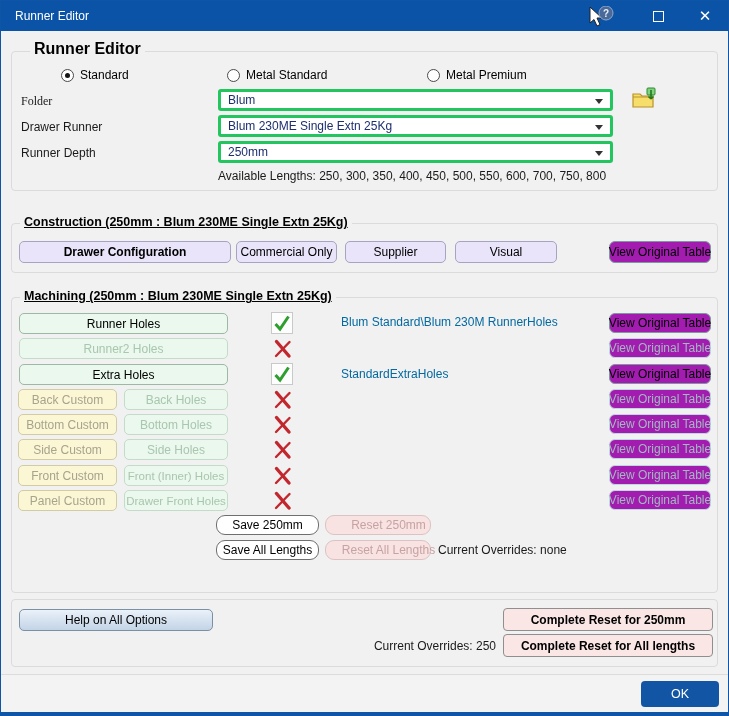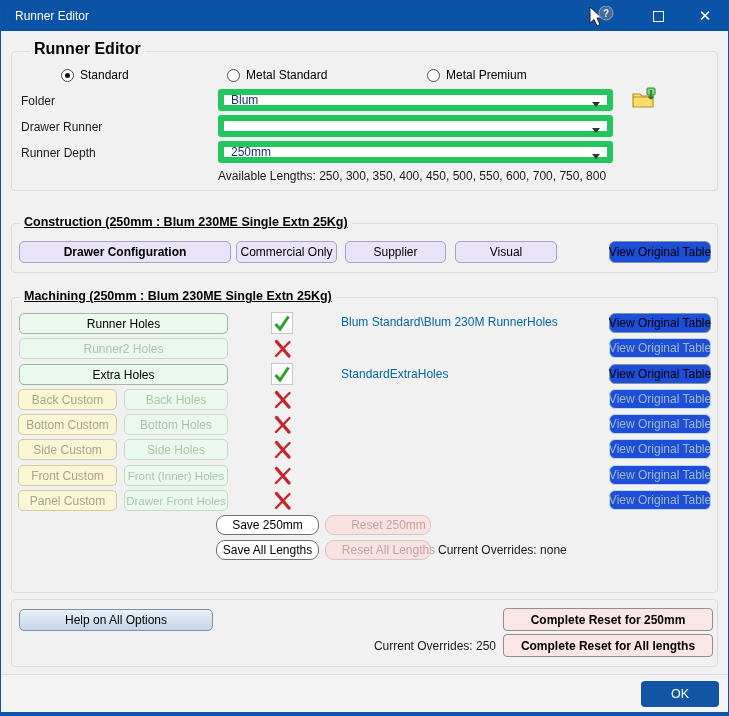--- a/index.html
+++ b/index.html
@@ -19,27 +19,27 @@
   .tb-close { left:686px; width:36px; font-size:15px; }
   .helpcur { position:absolute; left:586px; top:5px; width:34px; height:26px; }
   .body { position:absolute; top:30px; left:0; width:727px; height:681px; }
   .gbox { position:absolute; border:1px solid #DBDBDB; border-radius:4px; }
   .g-title { position:absolute; top:-9px; left:8px; background:#F1F1F1; padding:0 4px; font-weight:bold; font-size:12.5px; text-decoration:underline; white-space:nowrap; }
   .g-title.big { font-size:16px; top:-12px; left:18px; text-decoration:none; }
   .lbl { position:absolute; font-size:12px; color:#1A1A1A; white-space:nowrap; }
   .radio { position:absolute; display:flex; align-items:center; gap:6px; font-size:12px; }
   .rb { width:13px; height:13px; border:1px solid #4A4A4A; border-radius:50%; background:#fff; position:relative; flex:none; }
   .rb.on::after { content:""; position:absolute; inset:3px; background:#141414; border-radius:50%; }
-  .combo { position:absolute; height:22px; background:#fff; border:6px solid #22c55e; border-radius:3px;
+  .combo { position:absolute; height:22px; background:#fff; border:3px solid #22c55e; border-radius:3px;
            display:flex; align-items:center; padding:0 20px 0 7px; font-size:12px; color:#1C2F6E; }
   .combo .caret { position:absolute; right:7px; top:7px; width:0; height:0; border-left:4px solid transparent; border-right:4px solid transparent; border-top:5px solid #333; }
   .btn { position:absolute; display:flex; align-items:center; justify-content:center; font-size:12px;
          border-radius:5px; border:1px solid #999; background:#fff; color:#000; white-space:nowrap; cursor:default; }
   .lav    { background:#E9E4F9; border-color:#A7A3C2; }
-  .cyan   { background:#1d4ed8; border-color:#7F979E; border-radius:6px; }
+  .cyan   { background:#a21caf; border-color:#7F979E; border-radius:6px; }
   .cyan.off { color:#A2B8C0; border-color:#BCD8E1; }
   .green  { background:#EAF8ED; border-color:#9DB8A3; }
   .green.off { color:#A9C6AE; border-color:#C5DBC9; }
   .yellow { background:#FBF7D5; border-color:#D2CBA4; color:#A7A38D; }
   .white  { background:#fff; border-color:#6F6F6F; border-radius:9px; }
   .pinkoff { background:#F9E2E2; border-color:#DCC3C3; color:#C6A3A3; border-radius:9px;padding-left:21px; }
   .pink   { background:#FBE6E6; border-color:#8F8F8F; font-weight:bold; border-radius:4px; }
   .helpbtn{ background:linear-gradient(#EAF1F9,#C3D4E7); border-color:#7B8FA5; }
   .okbtn  { background:#1355A5; border:none; color:#fff; border-radius:4px; font-size:12.5px; }
   .chk { position:absolute; width:22px; height:22px; background:#FDFDFD; border:1px solid #C9C9C9;
@@ -84,36 +84,37 @@
     </span>
     <span class="radio" style="left:226px; top:37px;">
       <span class="rb"></span>
       <span>Metal Standard</span>
     </span>
     <span class="radio" style="left:426px; top:37px;">
       <span class="rb"></span>
       <span>Metal Premium</span>
     </span>
 
-    <span class="lbl" style="left:20px; top:63px;">Folder</span>
+    <span class="lbl" style="left:20px; top:63px;font-family:Liberation Serif, serif;">Folder</span>
     <span class="combo" style="left:217px; top:58px; width:395px;">
       <span>Blum</span>
       <span class="caret"></span>
     </span>
     <span class="folder-btn" style="left:630px; top:56px;">
       <svg width="28" height="24" viewBox="0 0 28 24">
         <path d="M2 7 L2 20 L22 20 L22 9 L11 9 L9 7 Z" fill="#F7DE6B" stroke="#B8922B" stroke-width="1.2"></path>
         <path d="M2 10 L22 10" stroke="#B8922B" stroke-width="1"></path>
         <rect x="16" y="1" width="8" height="7" rx="1" fill="#7FD37F" stroke="#2E8B2E" stroke-width="1"></rect>
         <path d="M20 3 L20 12 M20 12 l-2.5 -2.5 M20 12 l2.5 -2.5" stroke="#1F7A1F" stroke-width="1.6" fill="none"></path>
       </svg>
     </span>
 
     <span class="lbl" style="left:20px; top:89px;">Drawer Runner</span>
     <span class="combo" style="left:217px; top:84px; width:395px;">
+      <span>Blum 230ME Single Extn 25Kg</span>
       <span class="caret"></span>
     </span>
 
     <span class="lbl" style="left:20px; top:115px;">Runner Depth</span>
     <span class="combo" style="left:217px; top:110px; width:395px;">
       <span>250mm</span>
       <span class="caret"></span>
     </span>
 
     <span class="lbl" style="left:217px; top:138px;">Available Lengths: 250, 300, 350, 400, 450, 500, 550, 600, 700, 750, 800</span>

